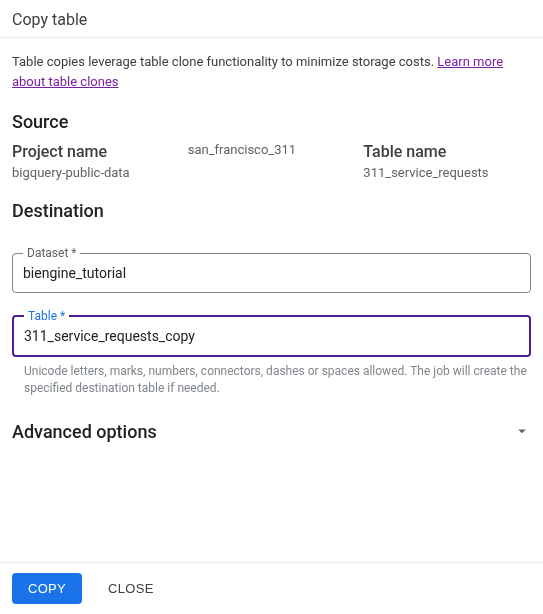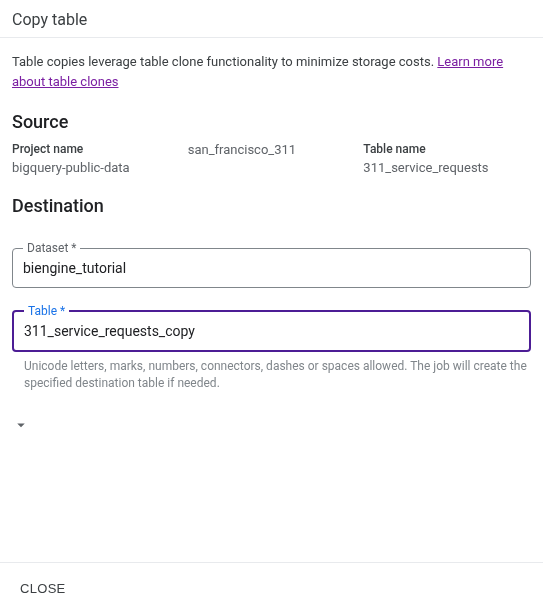--- a/index.html
+++ b/index.html
@@ -42,21 +42,21 @@
     }
     .source-row {
       display: flex;
       gap: 8px;
       margin-bottom: 12px;
     }
     .source-col {
       flex: 1;
     }
     .field-label {
-      font-size: 12px;
+      font-size: 16px;
       font-weight: 500;
       color: #3c4043;
       margin-bottom: 4px;
     }
     .field-val {
       font-size: 13px;
       color: #5f6368;
     }
     .form-field {
       position: relative;
@@ -209,22 +209,24 @@
 
   <div class="form-field focused">
     <span class="form-label">Table *</span>
     <div class="form-input-row">
       <input class="form-input" type="text" value="311_service_requests_copy" style="">
     </div>
   </div>
   <div class="helper">Unicode letters, marks, numbers, connectors, dashes or spaces allowed. The job will create the specified destination table if needed.</div>
 
   <div class="adv-row">
+    <span class="adv-title">Advanced options</span>
     <svg class="chevron" viewBox="0 0 24 24">
       <path d="M7 10l5 5 5-5z" fill="currentColor"></path>
     </svg>
   </div>
 
 </div>
 
 <div class="footer">
+  <button class="btn-primary">COPY</button>
   <button class="btn-text">CLOSE</button>
 </div>
 
 </body></html>

